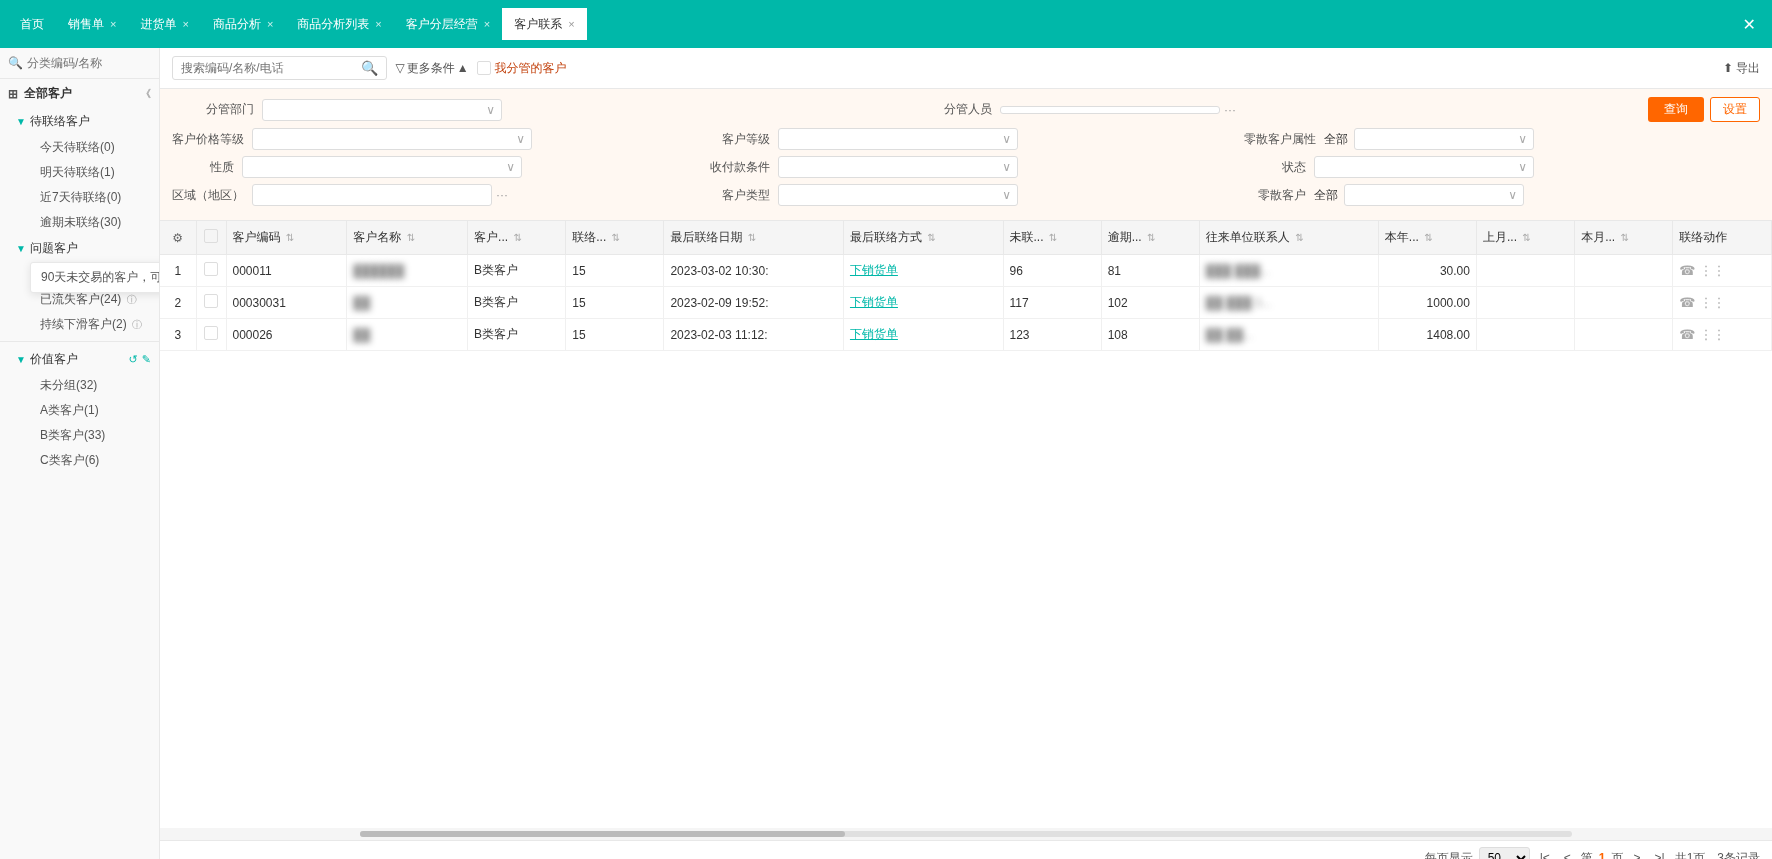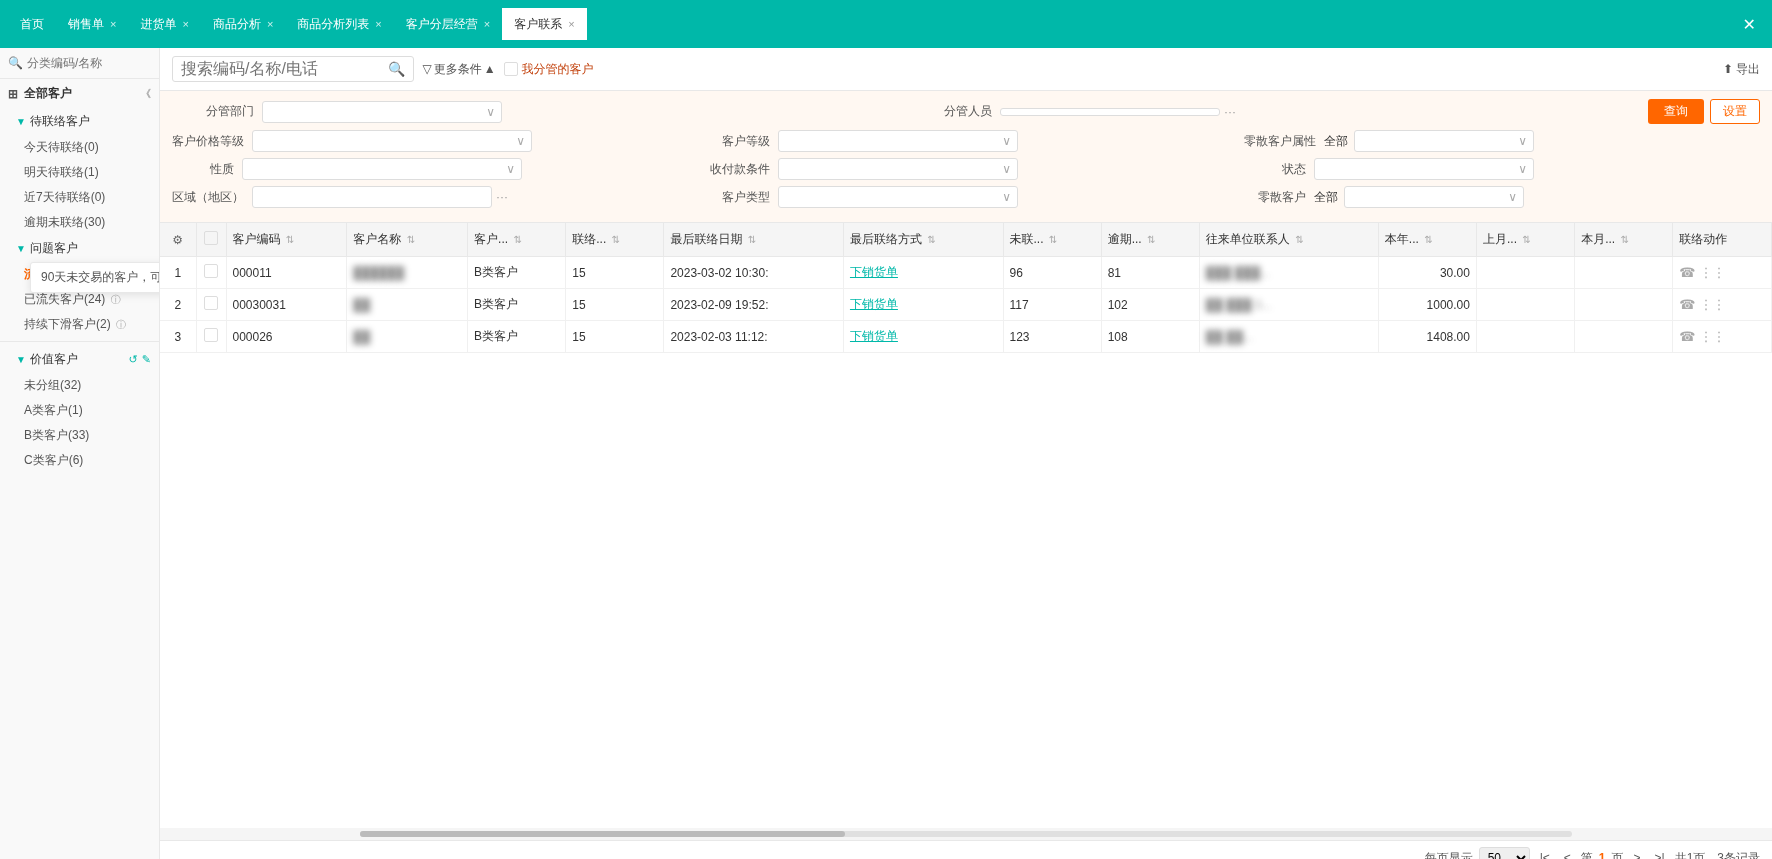--- a/index.html
+++ b/index.html
@@ -113,20 +113,21 @@
     .sidebar-group-title .arrow {
       margin-right: 4px;
       color: #00b8a9;
       font-size: 10px;
     }
     .sidebar-item {
       padding: 4px 8px 4px 24px;
       color: #555;
       cursor: pointer;
       font-size: 12px;
+      margin-left: 16px;
     }
     .sidebar-item.active {
       color: #ff6600;
       font-weight: bold;
     }
     .sidebar-tooltip {
       position: absolute;
       left: 30px;
       background: white;
       border: 1px solid #e8e8e8;
@@ -172,21 +173,21 @@
       align-items: center;
       border: 1px solid #ddd;
       border-radius: 3px;
       padding: 3px 8px;
       background: white;
       min-width: 200px;
     }
     .filter-search-box input {
       border: none;
       outline: none;
-      font-size: 16px;
+      font-size: 12px;
       min-width: 160px;
     }
     .filter-search-box .search-btn {
       color: #00b8a9;
       cursor: pointer;
       font-size: 14px;
     }
     .filter-more-btn {
       display: flex;
       align-items: center;

